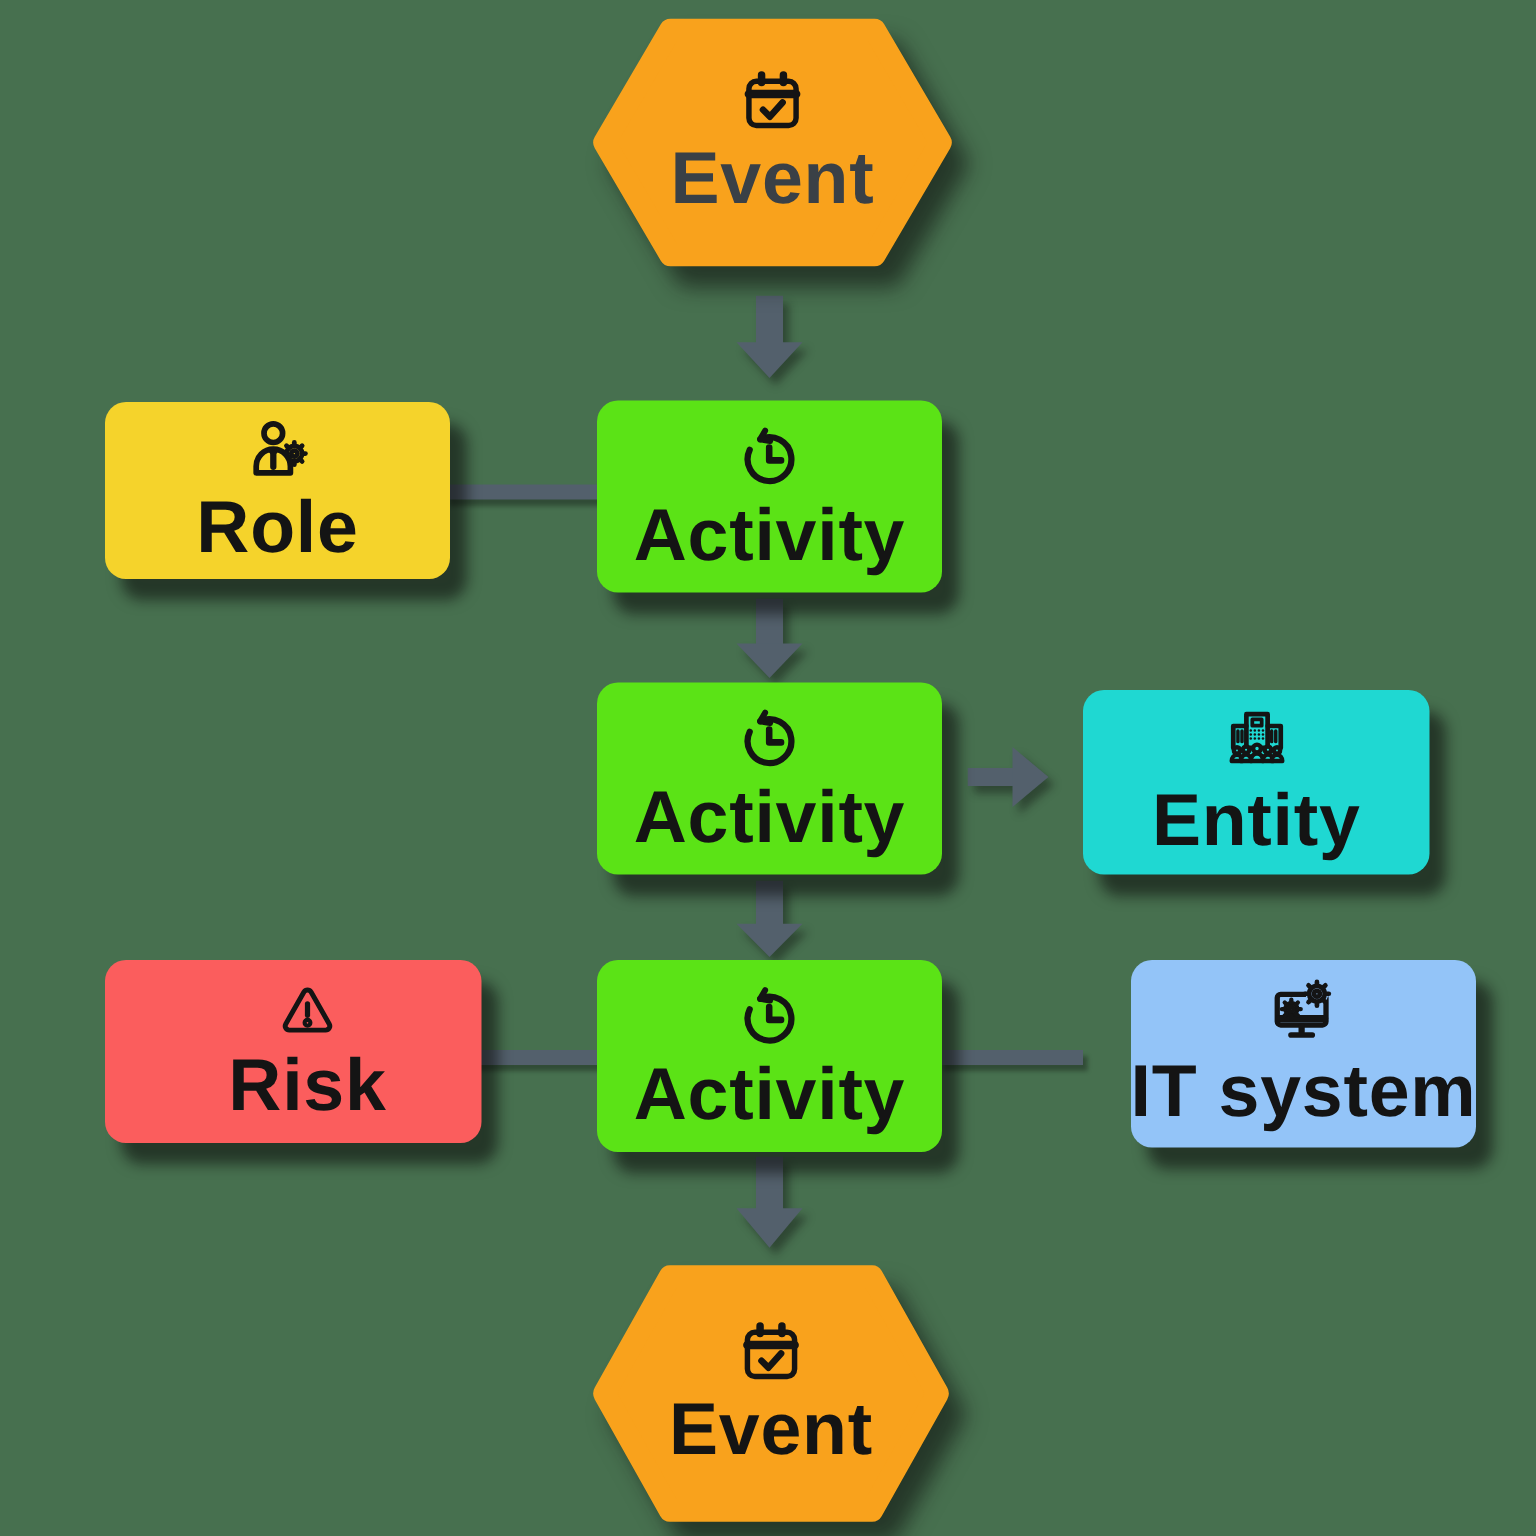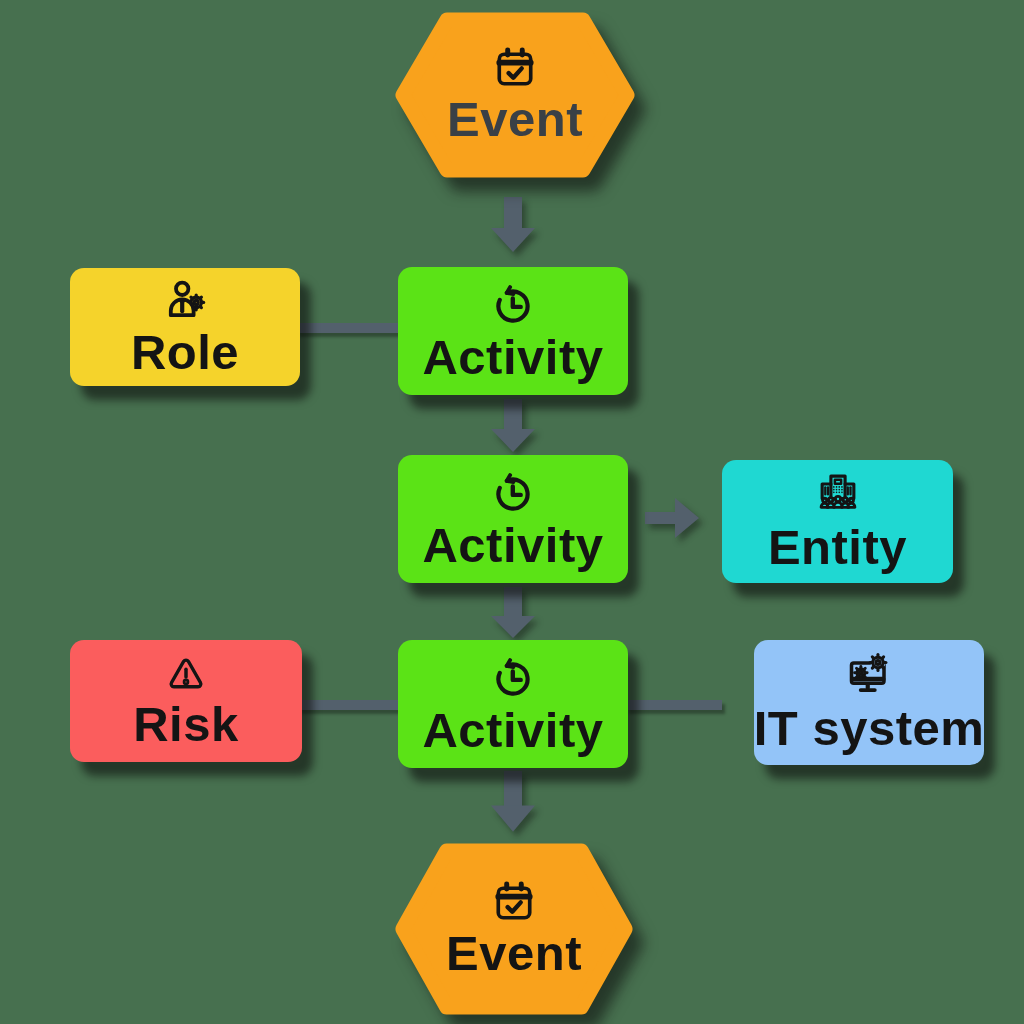--- a/index.html
+++ b/index.html
@@ -8,21 +8,21 @@
   
   .node{position:absolute;display:flex;flex-direction:column;align-items:center;justify-content:center;
         border-radius:14px;box-shadow:11px 14px 9px rgba(10,10,10,0.55);}
   .node-label{font-weight:700;font-size:49px;color:#141414;line-height:1.05;margin-top:3px;
               letter-spacing:0.5px;white-space:nowrap;}
   .n-role{left:70px;top:268px;width:230px;height:118px;background:#F5D32B;}
   .n-act1{left:398px;top:267px;width:230px;height:128px;background:#5BE316;}
   .n-act2{left:398px;top:455px;width:230px;height:128px;background:#5BE316;}
   .n-act3{left:398px;top:640px;width:230px;height:128px;background:#5BE316;}
   .n-entity{left:722px;top:460px;width:231px;height:123px;background:#1FD8D2;}
-  .n-risk{left:70px;top:640px;width:232px;height:122px;background:#FB5D5D;}
+  .n-risk{left:70px;top:640px;width:232px;height:122px;background:#FB5D5D;padding-left:19px;}
   .n-it{left:720px;top:640px;width:230px;height:125px;background:#93C4F8;margin-left:34px;}
   
   .hex{position:absolute;display:flex;flex-direction:column;align-items:center;justify-content:center;
        filter:drop-shadow(11px 14px 7px rgba(10,10,10,0.55));}
   .hex-top{left:395px;top:12px;width:240px;height:166px;}
   .hex-bottom{left:395px;top:843px;width:238px;height:172px;}
   .hex svg.hex-shape{position:absolute;left:0;top:0;width:100%;height:100%;z-index:0;}
   .hex .hex-content{position:relative;z-index:1;display:flex;flex-direction:column;align-items:center;}
   .hex-top .node-label{color:#3A4046;}
   

